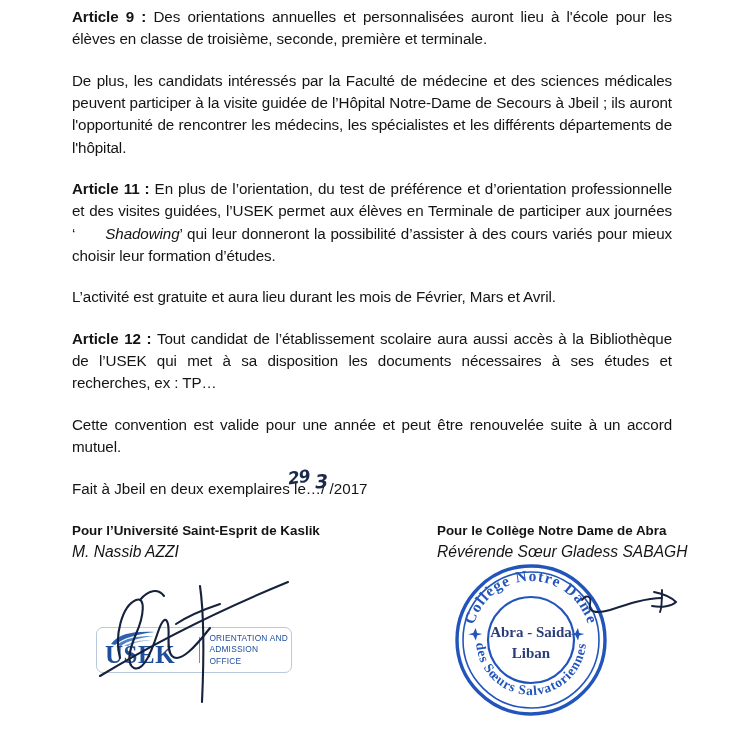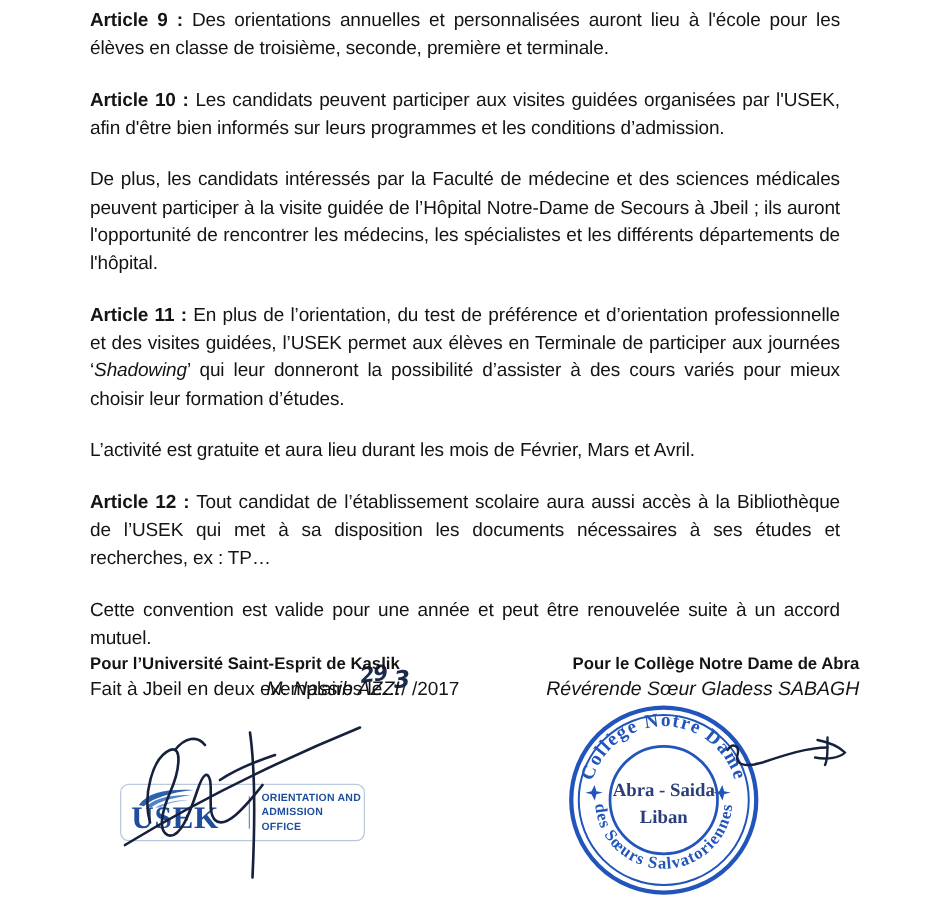--- a/index.html
+++ b/index.html
@@ -33,20 +33,21 @@
     text-justify: inter-word;
     color: #141414;
     letter-spacing: -0.1px;
   }
   p.para:last-child { margin-bottom: 0; }
   .art-label {
     font-weight: bold;
   }
   .ital {
     font-style: italic;
+    margin-left: 30px;
   }
 
   
   .date-line {
     position: relative;
     margin: 0;
     font-size: 15.2px;
     line-height: 1.47;
     color: #141414;
   }
@@ -63,21 +64,21 @@
   .hand-day { left: 216px; top: -13px; }
   .hand-mon { left: 243px; top: -10px; font-size: 19px; transform: rotate(-4deg); }
 
   
   .sig-row {
     position: absolute;
     top: 521px;
     left: 72px;
     width: 600px;
   }
-  .sig-col { position: absolute; top: 0; text-align: right; }
+  .sig-col { position: absolute; top: 0; }
   .sig-col.left { left: 0; }
   .sig-col.right { left: 365px; }
   .sig-org {
     font-size: 13.4px;
     font-weight: bold;
     color: #141414;
     line-height: 1.5;
     white-space: nowrap;
   }
   .sig-person {
@@ -129,21 +130,21 @@
     height: 16px;
   }
   .usek-divider {
     width: 1.5px;
     height: 26px;
     background: #6d8fc0;
     margin-right: 9px;
   }
   .usek-office {
     font-size: 8.4px;
-    font-weight: bold;
+    font-weight: normal;
     color: #1f4e9c;
     line-height: 1.35;
     letter-spacing: 0.2px;
   }
 
   
   .round-stamp {
     position: absolute;
     left: 452px;
     top: 561px;
@@ -162,21 +163,20 @@
 </style>
 </head>
 <body>
 
 <div id="page">
 
   <div class="doc-body">
 
     <p class="para"><span class="art-label">Article 9 :</span><span> Des orientations annuelles et personnalisées auront lieu à l'école pour les élèves en classe de troisième, seconde, première et terminale.</span></p>
 
-    <p class="para"><span class="art-label">Article 10 :</span><span> Les candidats peuvent participer aux visites guidées organisées par l'USEK, afin d'être bien informés sur leurs programmes et les conditions d’admission.</span></p>
 
     <p class="para"><span>De plus, les candidats intéressés par la Faculté de médecine et des sciences médicales peuvent participer à la visite guidée de l’Hôpital Notre-Dame de Secours à Jbeil ; ils auront l'opportunité de rencontrer les médecins, les spécialistes et les différents départements de l'hôpital.</span></p>
 
     <p class="para"><span class="art-label">Article 11 :</span><span> En plus de l’orientation, du test de préférence et d’orientation professionnelle et des visites guidées, l’USEK permet aux élèves en Terminale de participer aux journées ‘</span><span class="ital">Shadowing</span><span>’ qui leur donneront la possibilité d’assister à des cours variés pour mieux choisir leur formation d’études.</span></p>
 
     <p class="para"><span>L’activité est gratuite et aura lieu durant les mois de Février, Mars et Avril.</span></p>
 
     <p class="para"><span class="art-label">Article 12 :</span><span> Tout candidat de l’établissement scolaire aura aussi accès à la Bibliothèque de l’USEK qui met à sa disposition les documents nécessaires à ses études et recherches, ex : TP…</span></p>
 
     <p class="para"><span> Cette convention est valide pour une année et peut être renouvelée suite à un accord mutuel.</span></p>

